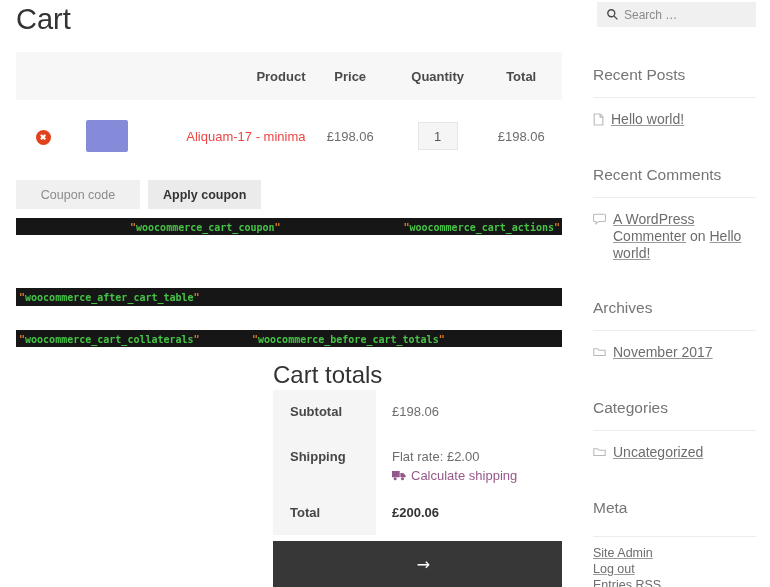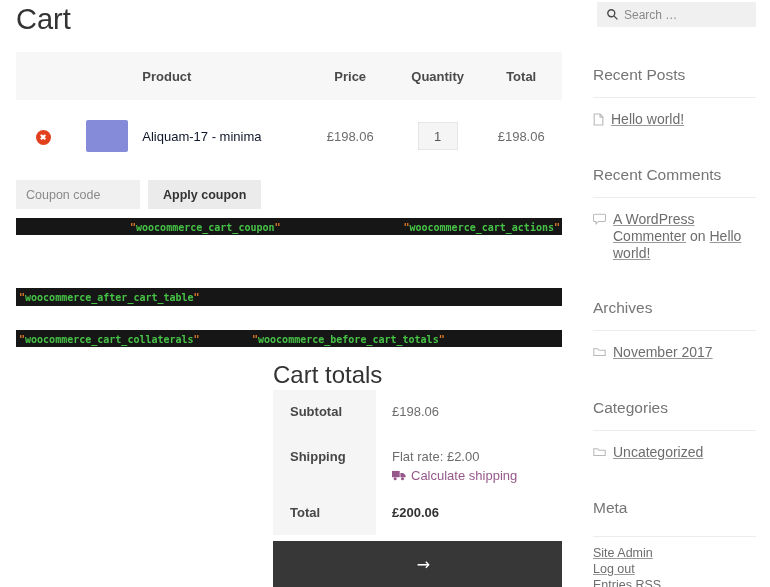--- a/index.html
+++ b/index.html
@@ -10,33 +10,33 @@
     font-family:"Liberation Sans", sans-serif; font-size:13px;
   }
   a { color:#6d6d6d; text-decoration:underline; text-decoration-color:#9a9a9a; cursor:pointer; }
 
   
   .main { position:absolute; left:16px; top:0; width:546px; }
   .page-title { margin:0 0 16px 0; padding-top:2px; font-size:29px; line-height:34px; font-weight:300; color:#333; }
 
   .thead { display:flex; align-items:center; height:48px; background:#f7f7f7; font-weight:700; color:#4a4a4a; }
   .trow  { display:flex; align-items:center; height:72px; background:#fff; }
-  .c1{width:56px; text-align:center;} .c2{width:74px;} .c3{width:168px; text-align:left;}
+  .c1{width:56px; text-align:center;} .c2{width:74px;} .c3{width:168px; text-align:right;}
   .c4{width:92px; text-align:center;} .c5{width:88px; text-align:center;} .c6{width:84px; text-align:center;}
 
   .remove-btn { display:inline-block; width:15px; height:15px; border-radius:50%; background:#e2401c;
     color:#fff; font-size:8px; font-weight:700; line-height:15px; text-align:center; cursor:pointer; }
   .thumb { width:42px; height:32px; border-radius:2px; background:#858bd8; margin-left:16px; cursor:pointer; }
-  .product-link { color:#0f172a; text-decoration:none; }
+  .product-link { color:#ef4444; text-decoration:none; }
   .qty-input { width:40px; height:28px; border:1px solid #e6e6e6; background:#f5f5f5; text-align:center;
     font-family:"Liberation Sans", sans-serif; font-size:13px; color:#555; }
 
   .coupon-row { position:relative; margin-top:8px; height:29px; }
   .coupon-input { position:absolute; left:0; top:0; width:124px; height:29px; border:none; background:#f0f0f0;
-    padding:0 10px; font-family:"Liberation Sans", sans-serif; font-size:12.5px; color:#777; }
+    padding:0 10px; font-family:"Liberation Sans", sans-serif; font-size:12.5px; color:#777;text-align:center; }
   .coupon-input::placeholder { color:#8a8a8a; opacity:1; }
   .btn-gray { position:absolute; top:0; height:29px; border:none; background:#ebebeb; padding:0 15px;
     font-family:"Liberation Sans", sans-serif; font-size:12.5px; font-weight:700; color:#333; cursor:pointer; }
   .apply-btn { left:132px; }
   .update-btn { right:0; color:#b3b3b3; }
 
   .hook-bar { position:relative; background:#161616; font-family:"DejaVu Sans Mono", monospace;
     font-size:10px; font-weight:700; }
   .bar1 { margin-top:9px; height:17px; }
   .bar2 { margin-top:53px; height:18px; }

